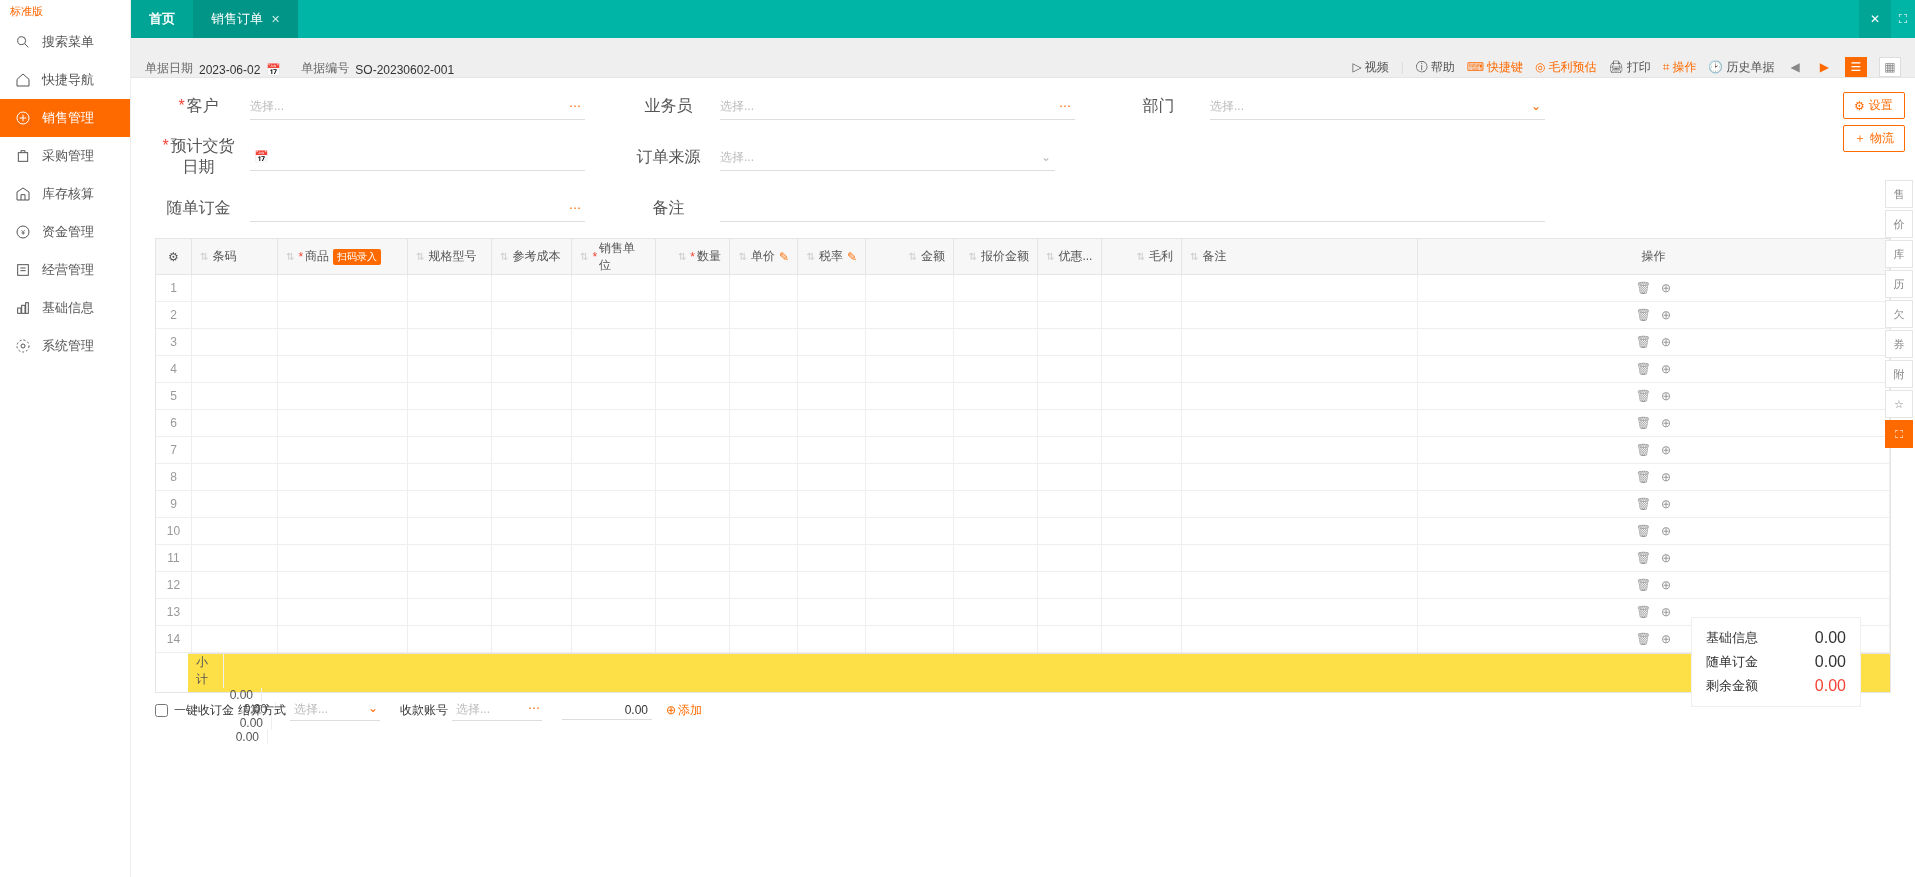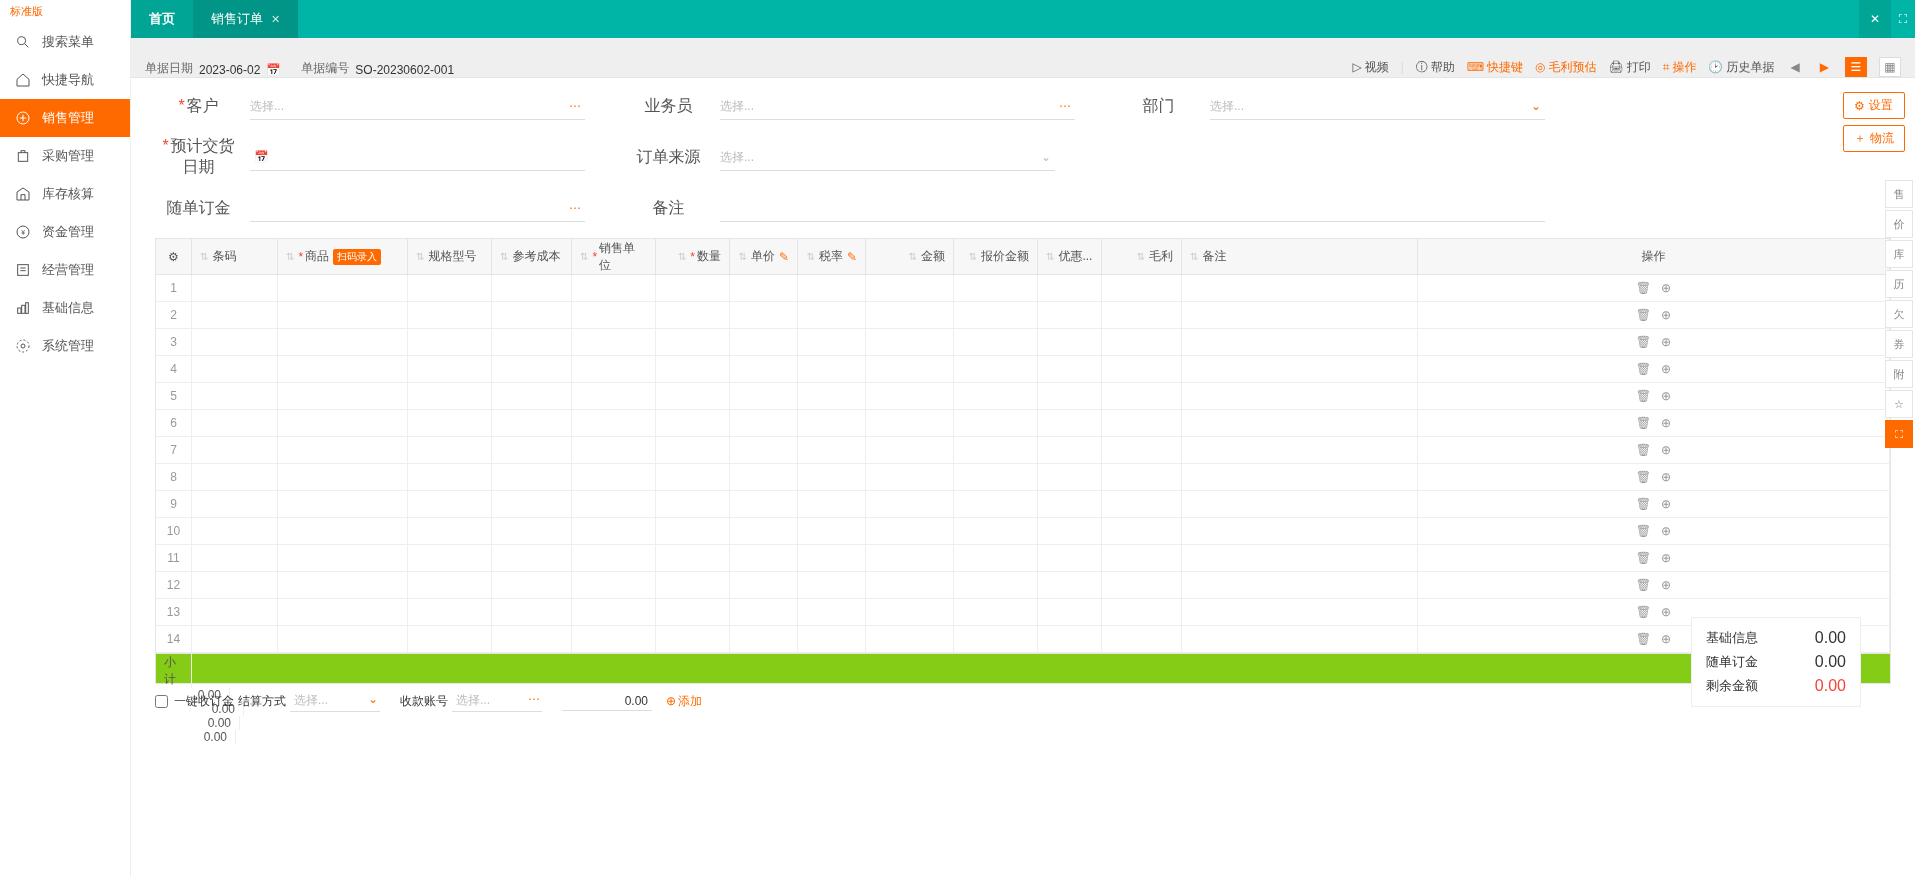--- a/index.html
+++ b/index.html
@@ -64,21 +64,21 @@
 .th .editic { color: #ff6a00; margin-left: 4px; }
 .th.num { justify-content: flex-end; }
 .th.center { justify-content: center; }
 .tbody .tr { display: flex; height: 27px; border-bottom: 1px solid #eee; }
 .td { border-right: 1px solid #eee; padding: 0 8px; display: flex; align-items: center; font-size: 12px; color: #666; }
 .td.num { justify-content: flex-end; }
 .td.center { justify-content: center; }
 .td.rownum { color: #999; justify-content: center; }
 .td.ops { justify-content: center; gap: 10px; color: #999; }
 .td.ops span { cursor: pointer; }
-.tr.subtotal { background: #84cc16; height: 30px; border-top: 1px solid #e5e5e5; }
+.tr.subtotal { background: #fde047; height: 39px; border-top: 1px solid #e5e5e5; margin-left: 32px; }
 .tr.subtotal .td { font-weight: normal; color: #555; }
 
 .col-gear { width: 36px; }
 .col-barcode { width: 86px; }
 .col-product { width: 130px; }
 .col-spec { width: 84px; }
 .col-refcost { width: 80px; }
 .col-unit { width: 84px; }
 .col-qty { width: 74px; }
 .col-price { width: 68px; }

